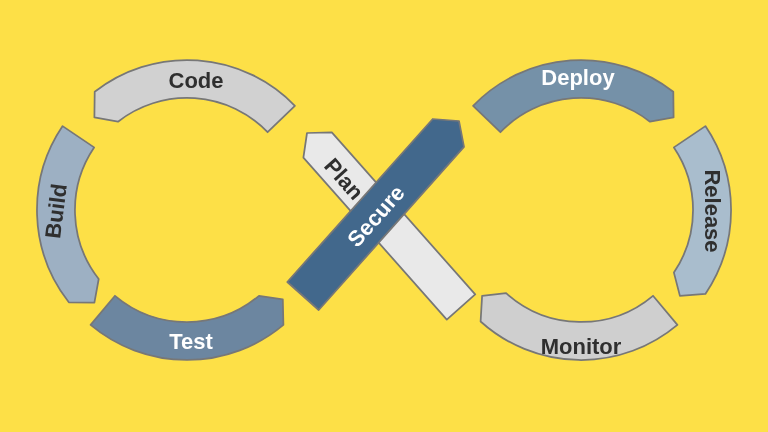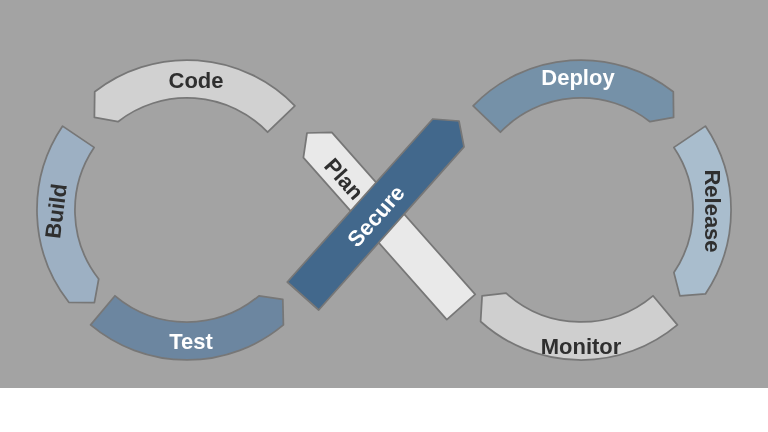--- a/index.html
+++ b/index.html
@@ -7,22 +7,22 @@
     padding: 0;
     background: #ffffff;
     width: 768px;
     height: 432px;
     overflow: hidden;
     font-family: "Liberation Sans", sans-serif;
   }
   .stage {
     position: relative;
     width: 768px;
-    height: 388px;
-    background: #a3a3a3;
+    height: 432px;
+    background: #fde047;
   }
   svg { display: block; }
   .seg-path {
     stroke-width: 1.75;
     stroke-linejoin: round;
   }
   .seg-label {
     font-family: "Liberation Sans", sans-serif;
     font-weight: bold;
     font-size: 22px;

